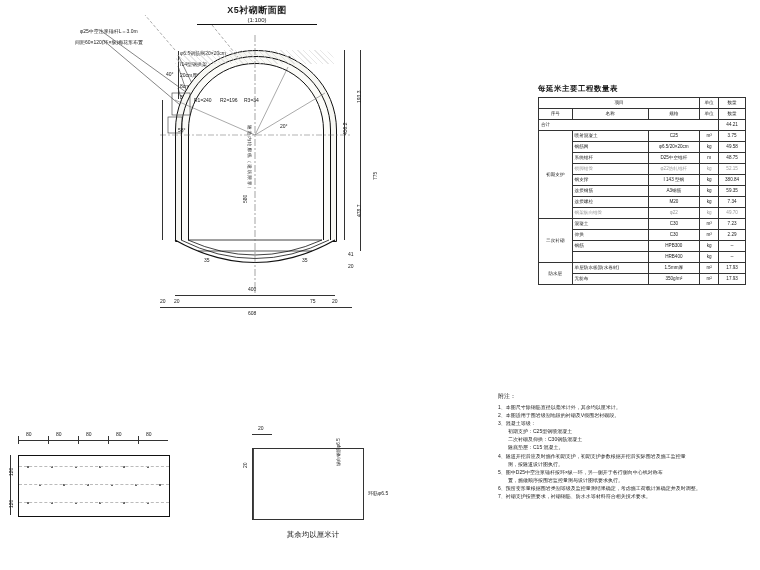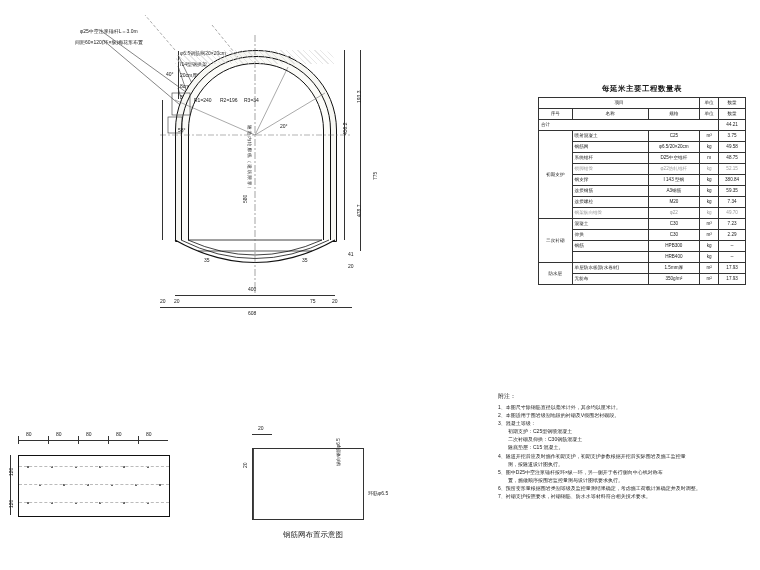--- a/index.html
+++ b/index.html
@@ -38,21 +38,21 @@
     background:repeating-linear-gradient(45deg,#cfcfcf 0 1px,transparent 1px 4px);
   }
 
   
   #callout-block{left:75px;top:20px;width:230px;height:115px;}
   .callrow{font-size:5px;line-height:1.45;white-space:nowrap;}
 
   
   #quantity-table{left:538px;top:84px;width:208px;}
   #quantity-table .tbl-title{
-    text-align:center;font-size:7.5px;font-weight:bold;margin-bottom:3px;letter-spacing:.5px;
+    text-align:left;font-size:7.5px;font-weight:bold;margin-bottom:3px;letter-spacing:.5px;
   }
   table.qt{border-collapse:collapse;width:100%;font-size:4.6px;}
   table.qt th, table.qt td{
     border:0.6px solid #333;padding:0 1px;height:10px;line-height:10px;
     text-align:center;white-space:nowrap;
   }
   table.qt th{font-weight:normal;background:#fff;}
   table.qt td.left{text-align:left;padding-left:2px;}
   table.qt td.grey{color:#9a9a9a;}
 
@@ -77,20 +77,25 @@
       repeating-linear-gradient(to right,#444 0 0.5px,transparent 0.5px 4px),
       repeating-linear-gradient(to bottom,#444 0 0.5px,transparent 0.5px 4px);
     border:0.7px solid #333;
   }
 </style>
 </head>
 <body>
 
 <div class="root">
 
+  <div class="abs" style="left:197px;top:4px;width:120px;text-align:center;">
+    <div class="ttl">X5衬砌断面图</div>
+    <div class="sub">(1:100)</div>
+    <div style="height:1px;background:#111;margin-top:1px;"></div>
+  </div>
 
   <div class="abs" id="callout-block">
     <div class="callrow abs" style="left:5px;top:8px;">φ25中空注浆锚杆L＝3.0m</div>
     <div class="callrow abs" style="left:0px;top:19px;">间距60×120(环×纵)梅花形布置</div>
     <div class="callrow abs" style="left:105px;top:30px;">φ6.5钢筋网20×20cm</div>
     <div class="callrow abs" style="left:105px;top:41px;">I14型钢拱架，间距0.6m</div>
     <div class="callrow abs" style="left:105px;top:52px;">20cm厚C25喷射混凝土</div>
     <div class="callrow abs" style="left:105px;top:63px;">8cm厚找平层</div>
     <div class="callrow abs" style="left:105px;top:74px;">350g/m²无纺土工布</div>
     <div class="callrow abs" style="left:105px;top:85px;">1.5mm厚EVA防水板</div>
@@ -367,17 +372,17 @@
       <div style="position: absolute; left: 0px; top: 28px; width: 150px; border-top: 0.5px dashed rgb(187, 187, 187);"></div>
       <div style="position: absolute; left: 0px; top: 46px; width: 150px; border-top: 0.5px dashed rgb(187, 187, 187);"></div>
     </div>
 
   <div class="abs" id="mesh-layout">
     <div class="abs" style="left:24px;top:16px;width:20px;height:0.7px;background:#333;"></div>
     <div class="lbl abs" style="left:30px;top:7px;">20</div>
     <div class="lblv abs" style="left:14px;top:50px;">20</div>
     <div class="lblv abs" style="left:108px;top:48px;font-size:4.6px;">纵向钢筋φ6.5</div>
     <div class="lbl abs" style="left:140px;top:72px;">环筋φ6.5</div>
-    <div class="abs cap" style="left:-10px;top:112px;width:190px;">钢筋网布置示意图</div>
+    <div class="abs cap" style="left:-10px;top:112px;width:190px;">其余均以厘米计</div>
   </div>
   <div id="mesh-grid"></div>
 
 </div>
 
 </body></html>

